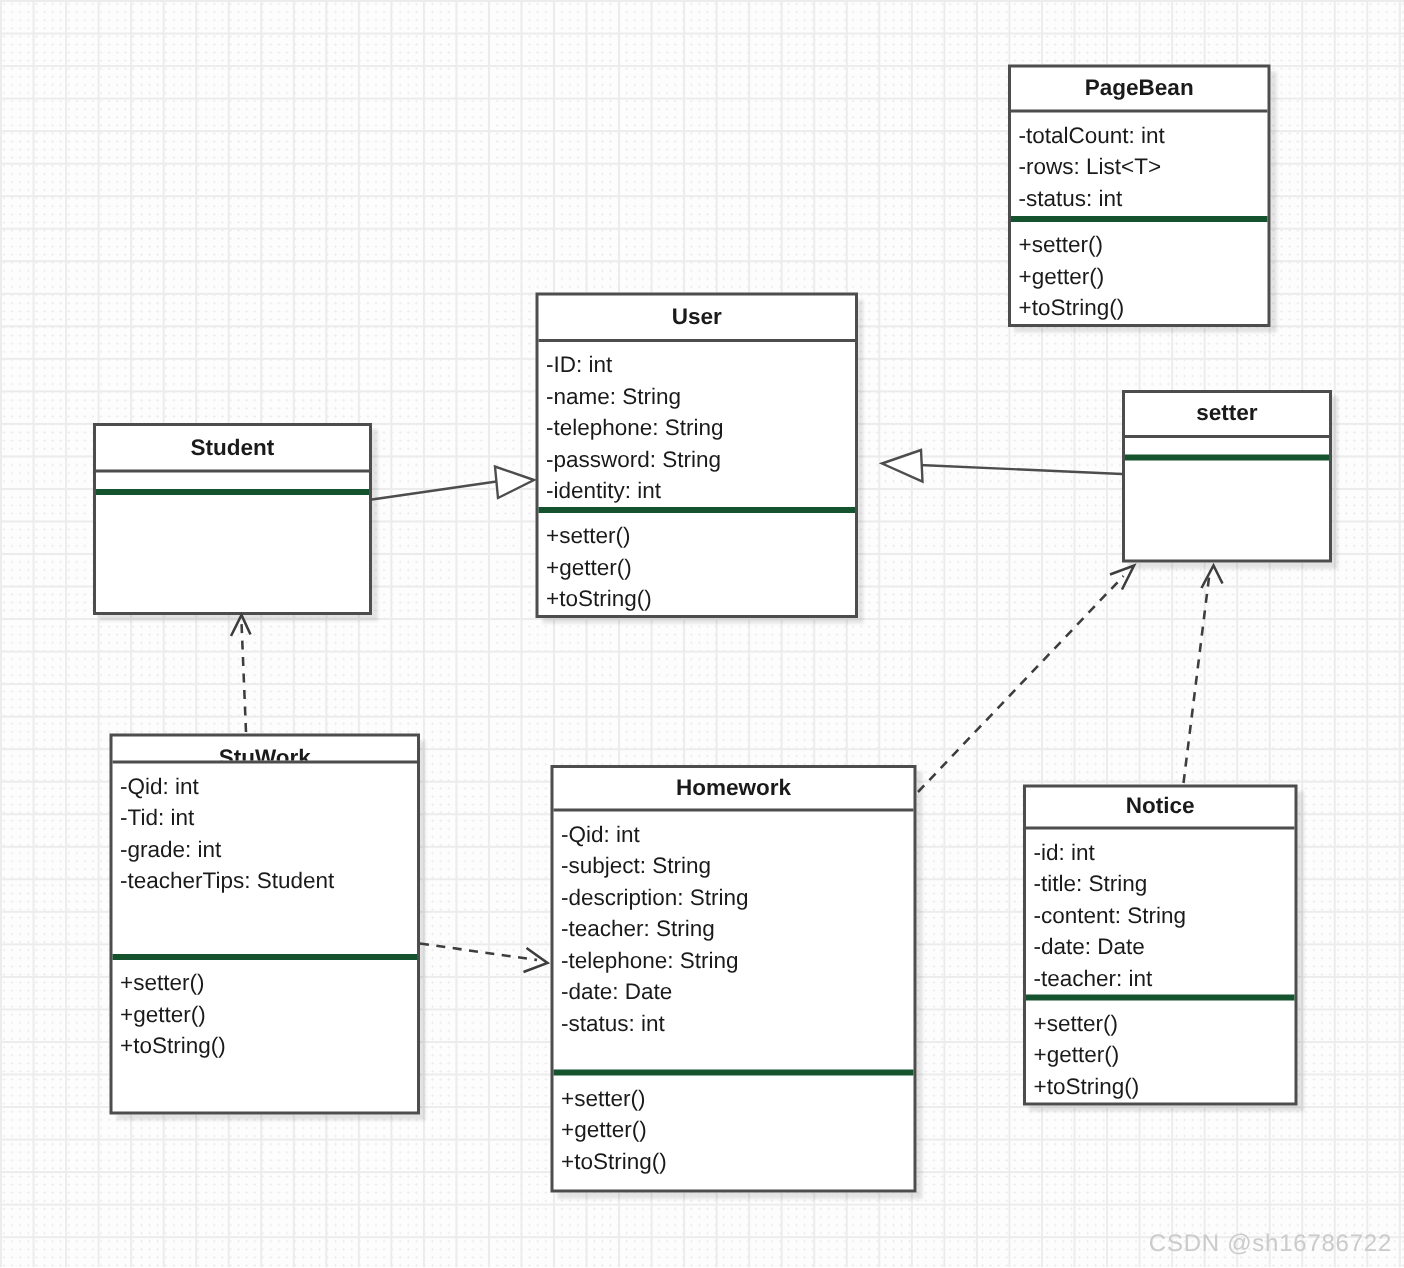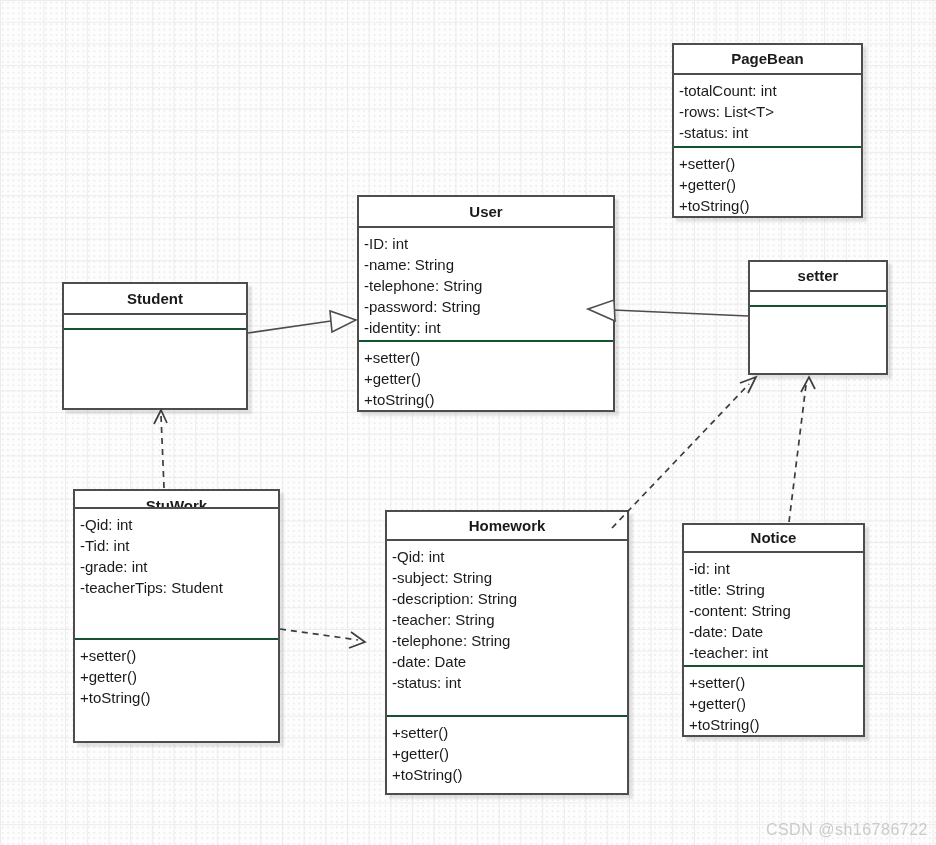--- a/index.html
+++ b/index.html
@@ -29,21 +29,21 @@
   .uml-title {
     flex: 0 0 auto;
     border-bottom: 2px solid #4d4d4d;
     font-weight: bold;
     font-size: 15px;
     text-align: center;
     overflow: hidden;
   }
   .uml-attrs {
     flex: 0 0 auto;
-    border-bottom: 2px solid #14532d;
+    border-bottom: 4px solid #14532d;
     padding: 5px 4px 0 5px;
     overflow: hidden;
   }
   .uml-methods {
     flex: 1 1 auto;
     padding: 5px 4px 0 5px;
     overflow: hidden;
   }
   .uml-line {
     font-size: 15px;
@@ -66,35 +66,35 @@
     font-size: 16px;
     color: #cbcbcb;
     letter-spacing: 0.5px;
   }
 </style>
 </head>
 <body>
 
 <div class="canvas">
 
-  <div class="uml-class" style="left:672px; top:43px; width:191px; height:175px;">
+  <div class="uml-class" style="left:672px; top:43px; width:175px; height:175px;">
     <div class="uml-title" style="height:30px; line-height:28px;">PageBean</div>
     <div class="uml-attrs" style="height:73px;">
       <div class="uml-line">-totalCount: int</div>
       <div class="uml-line">-rows: List&lt;T&gt;</div>
       <div class="uml-line">-status: int</div>
     </div>
     <div class="uml-methods">
       <div class="uml-line">+setter()</div>
       <div class="uml-line">+getter()</div>
       <div class="uml-line">+toString()</div>
     </div>
   </div>
 
-  <div class="uml-class" style="left:357px; top:195px; width:258px; height:217px;">
+  <div class="uml-class" style="left:357px; top:195px; width:215px; height:217px;">
     <div class="uml-title" style="height:31px; line-height:29px;">User</div>
     <div class="uml-attrs" style="height:114px;">
       <div class="uml-line">-ID: int</div>
       <div class="uml-line">-name: String</div>
       <div class="uml-line">-telephone: String</div>
       <div class="uml-line">-password: String</div>
       <div class="uml-line">-identity: int</div>
     </div>
     <div class="uml-methods">
       <div class="uml-line">+setter()</div>
@@ -123,21 +123,21 @@
       <div class="uml-line">-grade: int</div>
       <div class="uml-line">-teacherTips: Student</div>
     </div>
     <div class="uml-methods">
       <div class="uml-line">+setter()</div>
       <div class="uml-line">+getter()</div>
       <div class="uml-line">+toString()</div>
     </div>
   </div>
 
-  <div class="uml-class" style="left:367px; top:510px; width:244px; height:285px;margin-left:18px;">
+  <div class="uml-class" style="left:367px; top:510px; width:244px; height:285px;">
     <div class="uml-title" style="height:29px; line-height:27px;">Homework</div>
     <div class="uml-attrs" style="height:176px;">
       <div class="uml-line">-Qid: int</div>
       <div class="uml-line">-subject: String</div>
       <div class="uml-line">-description: String</div>
       <div class="uml-line">-teacher: String</div>
       <div class="uml-line">-telephone: String</div>
       <div class="uml-line">-date: Date</div>
       <div class="uml-line">-status: int</div>
     </div>

